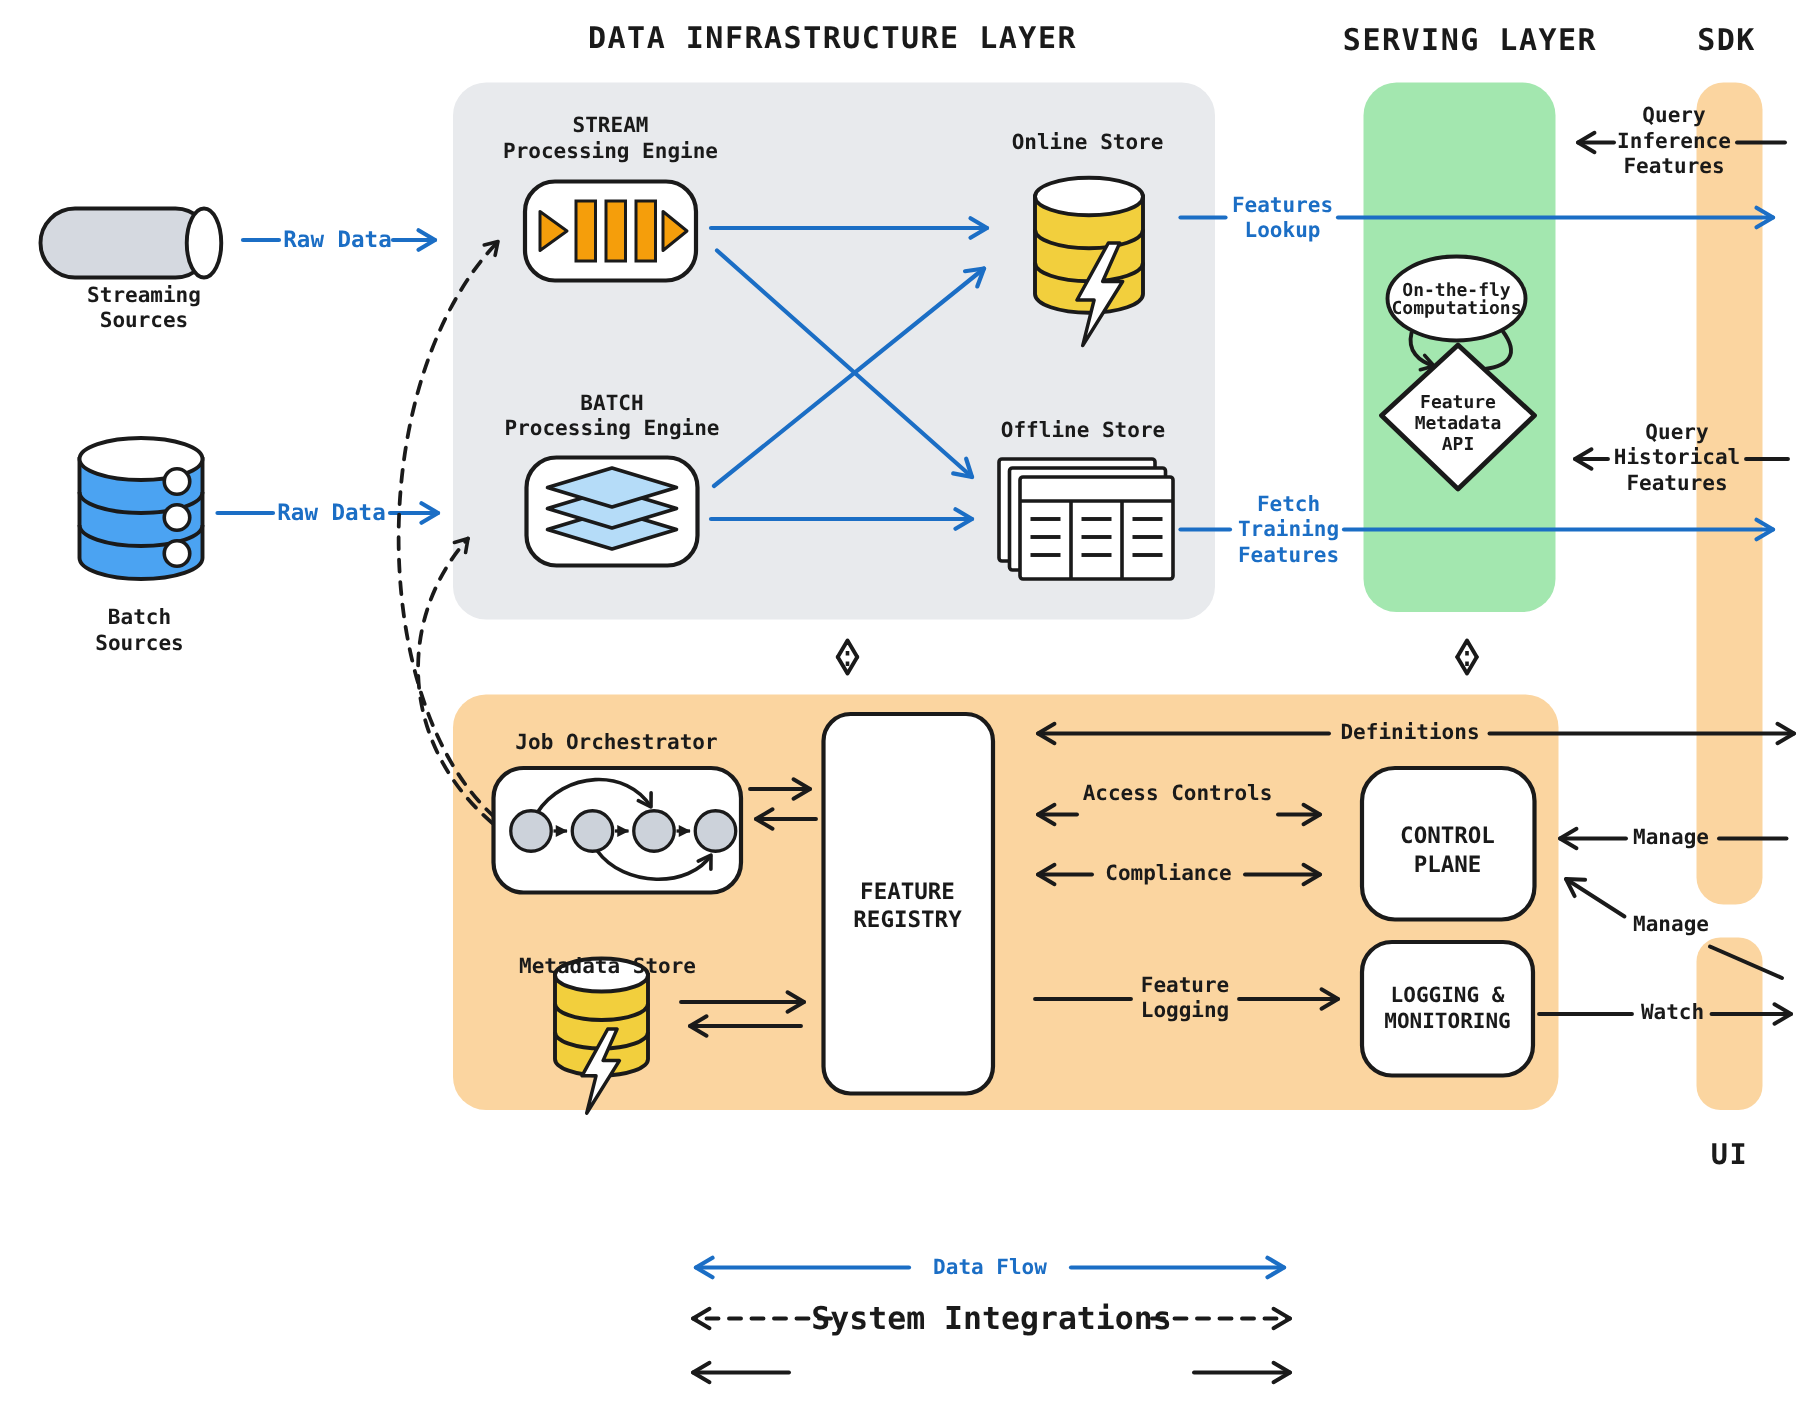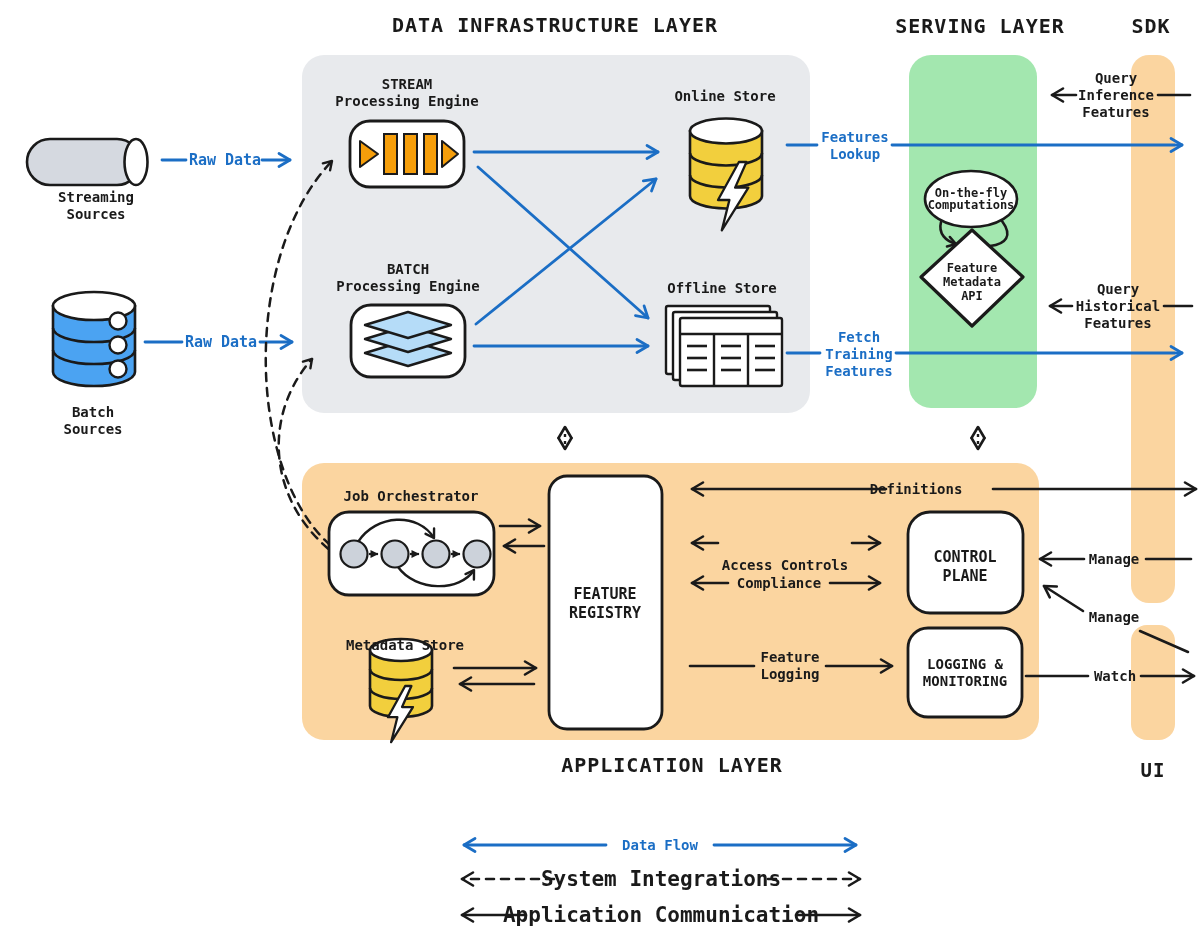--- a/index.html
+++ b/index.html
@@ -242,21 +242,20 @@
     </g>
     <g stroke="#1a1a1a" stroke-width="2.6" stroke-linecap="round">
       <line x1="512" y1="915" x2="448" y2="915" marker-end="url(#mB)"></line>
       <line x1="782" y1="915" x2="846" y2="915" marker-end="url(#mB)"></line>
     </g>
   </svg>
 
   <div class="lbl title" style="left:541px;top:25px">DATA INFRASTRUCTURE LAYER</div>
   <div class="lbl title" style="left:966px;top:26px">SERVING LAYER</div>
   <div class="lbl title" style="left:1137px;top:26px">SDK</div>
-  <div class="lbl title" style="left:658px;top:765px">APPLICATION LAYER</div>
   <div class="lbl s19" style="left:1139px;top:770px">UI</div>
 
   <div class="lbl" style="left:82px;top:206px">
     <div>Streaming</div>
     <div>Sources</div>
   </div>
   <div class="lbl blue s15" style="left:211px;top:160px">Raw Data</div>
   <div class="lbl" style="left:79px;top:421px">
     <div>Batch</div>
     <div>Sources</div>
@@ -315,25 +314,24 @@
     <div>REGISTRY</div>
   </div>
   <div class="lbl s15" style="left:951px;top:567px">
     <div>CONTROL</div>
     <div>PLANE</div>
   </div>
   <div class="lbl" style="left:951px;top:673px">
     <div>LOGGING &amp;</div>
     <div>MONITORING</div>
   </div>
-  <div class="lbl" style="left:902px;top:489px">Definitions</div>
-  <div class="lbl" style="left:771px;top:565px">Access Controls</div>
+  <div class="lbl" style="left:926px;top:489px">Definitions</div>
+  <div class="lbl" style="left:771px;top:530px">Access Controls</div>
   <div class="lbl" style="left:765px;top:583px">Compliance</div>
   <div class="lbl" style="left:776px;top:666px">
     <div>Feature</div>
     <div>Logging</div>
   </div>
 
   <div class="lbl blue s17" style="left:646px;top:845px">Data Flow</div>
   <div class="lbl s16" style="left:647px;top:879px">System Integrations</div>
-  <div class="lbl s16" style="left:647px;top:915px">Application Communication</div>
 
 </div>
 
 </body></html>

